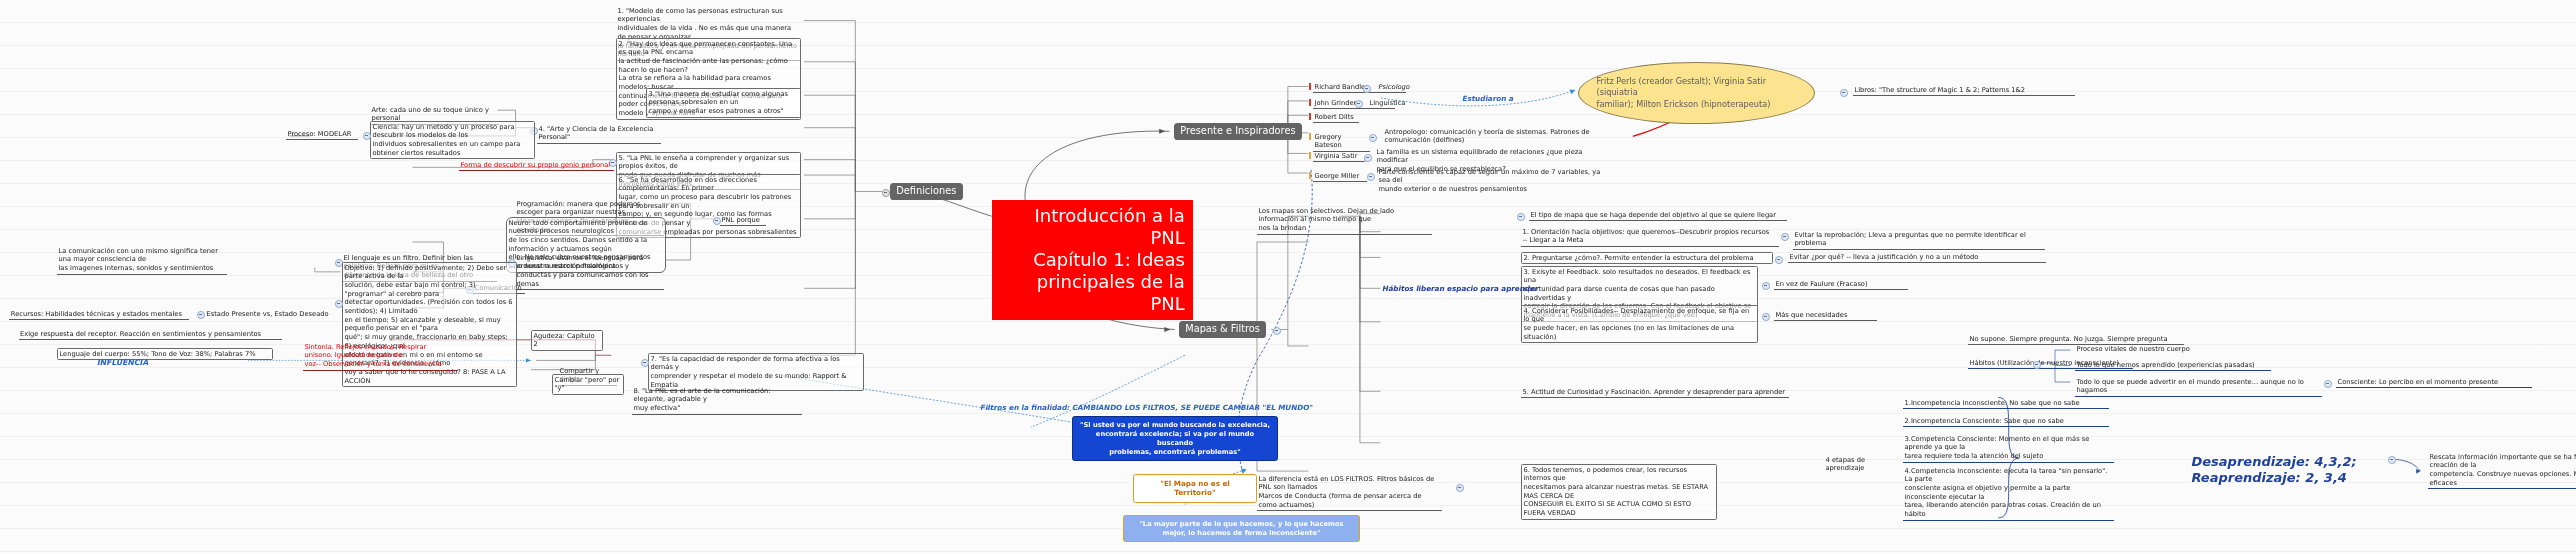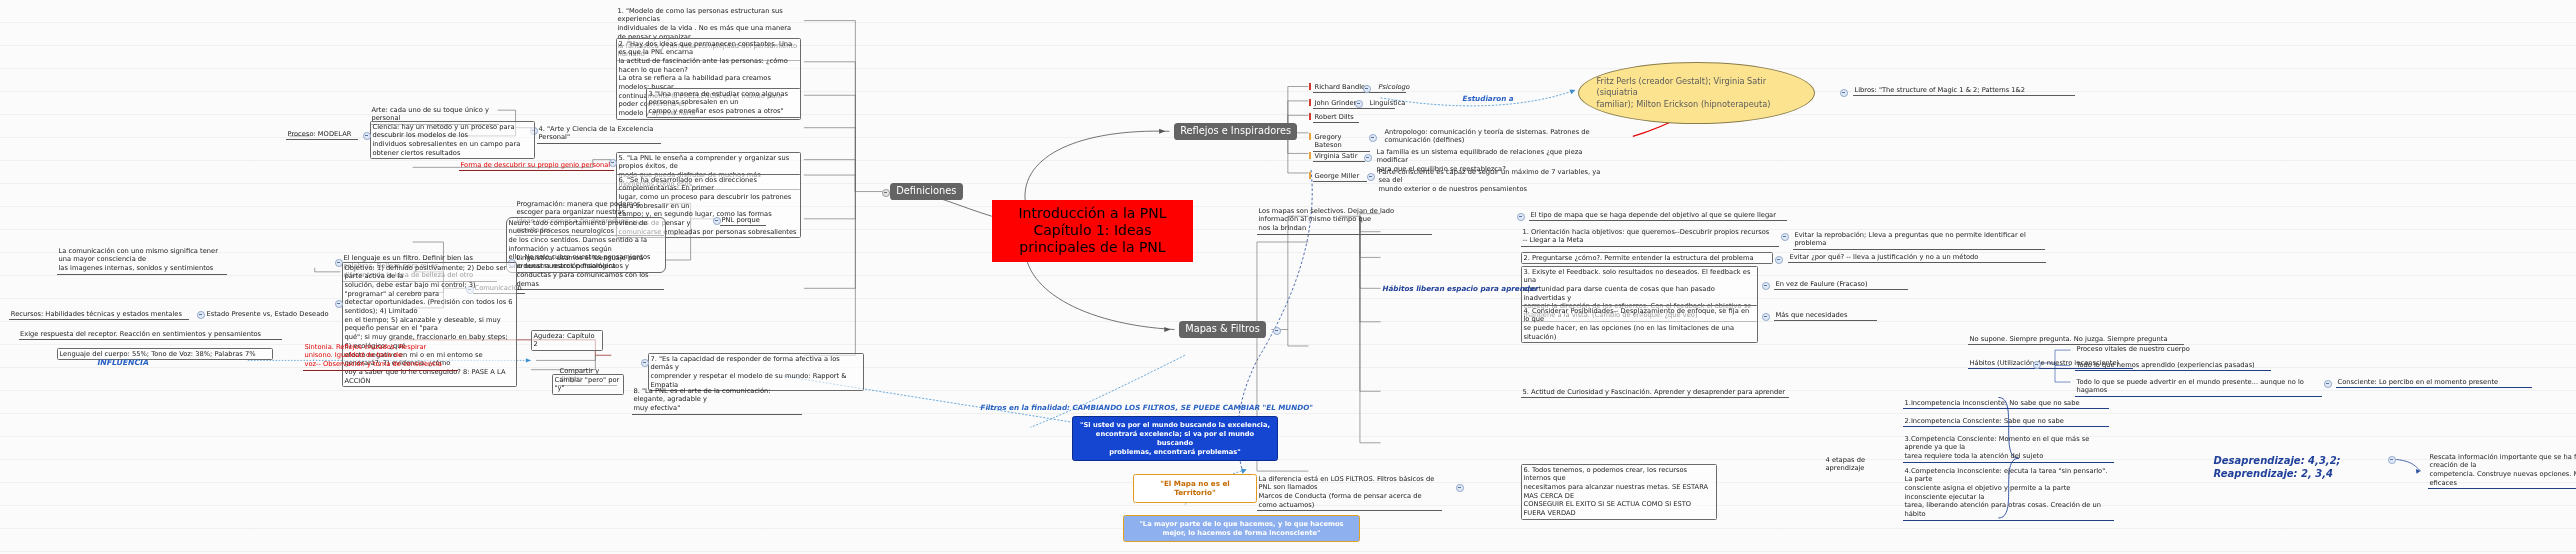--- a/index.html
+++ b/index.html
@@ -25,21 +25,21 @@
   .topic.boxed{border:0.6px solid #6a6a6a;border-radius:1.5px;background:rgba(255,255,255,.55);}
   .topic.blueline{border-bottom:0.7px solid #1f3f86;color:#1b1b1b;}
   .topic.noline{border-bottom:none;}
   .big{font-size:7.7px;}
   .red-bold{color:#e30000;font-weight:normal;}
   .blue-ital{color:#2a62c4;font-style:italic;font-weight:bold;border-bottom:none;}
   .dkblue-ital{color:#20409a;font-style:italic;font-weight:bold;border-bottom:none;}
 
   
   .root{
-    background:#ff0000;color:#000000;font-size:14px;text-align:center;
+    background:#ff0000;color:#ffffff;font-size:18px;text-align:right;
     padding:5.2px 8.2px;white-space:pre-line;line-height:1.22;
   }
   
   .capsule{
     background:#646464;color:#fff;font-size:9.8px;border-radius:3.6px;
     padding:2.1px 6.2px 2.6px 6.2px;white-space:nowrap;
   }
   
   .ellipse{
     background:#fbe38f;border:0.7px solid #8a7d4a;border-radius:50%;
@@ -163,21 +163,21 @@
     <path d="M2440,915 L2540,915" stroke="#6a6a6a" fill="none" stroke-width="1.2"></path>
   </svg>
 
   <div class="node root" style="left:992px;top:200px;width:201px;">Introducción a la PNL
 Capítulo 1: Ideas
 principales  de la PNL</div>
 
   <div class="node capsule" style="left:890px;top:183px;">Definiciones</div>
   <div class="handle grey" style="left:882px;top:189px;"></div>
 
-  <div class="node capsule" style="left:1174px;top:123px;">Reflejos e Inspiradores</div>
+  <div class="node capsule" style="left:1174px;top:123px;">Presente e Inspiradores</div>
 
   <div class="node capsule" style="left:1179px;top:321px;">Mapas &amp; Filtros</div>
   <div class="handle" style="left:1273px;top:327px;"></div>
 
   <div class="node topic" style="left:616px;top:6.2px;width:185px;">1.  "Modelo de como las personas estructuran  sus experiencias
 individuales de la vida . No es más que una manera de pensar y organizar
 la fantastica y hermosa complejidad del pensamiento humano"</div>
 
   <div class="node topic boxed" style="left:616px;top:38px;width:185px;">2. "Hay dos ideas que permanecen constantes. Una es que la PNL encarna
 la actitud de fascinación ante las personas: ¿cómo hacen lo que hacen?
@@ -345,21 +345,21 @@
   <div class="node topic blueline" style="left:1903px;top:398px;width:206px;">1.Incompetencia Inconsciente: No sabe que no sabe</div>
   <div class="node topic blueline" style="left:1903px;top:416px;width:206px;">2.Incompetencia Consciente: Sabe que no sabe</div>
   <div class="node topic blueline" style="left:1903px;top:434px;width:211px;">3.Competencia Consciente: Momento en el que más se aprende ya que la
 tarea requiere toda la atención del sujeto</div>
   <div class="node topic blueline" style="left:1903px;top:466px;width:211px;">4.Competencia Inconsciente: ejecuta la tarea "sin pensarlo". La parte
 consciente asigna el objetivo y permite a la parte inconsciente ejecutar la
 tarea, liberando atención para otras cosas. Creación de un hábito</div>
 
   <div class="node topic noline" style="left:1824px;top:455px;width:77px;">4 etapas de aprendizaje</div>
 
-  <div class="node topic dkblue-ital" style="left:2190px;top:453px;width:206px;font-size:10px;margin-left:22px;">Desaprendizaje: 4,3,2; Reaprendizaje: 2, 3,4</div>
+  <div class="node topic dkblue-ital" style="left:2190px;top:453px;width:206px;font-size:13px;">Desaprendizaje: 4,3,2; Reaprendizaje: 2, 3,4</div>
   <div class="handle" style="left:2388px;top:456px;"></div>
 
   <div class="node topic blueline" style="left:2428px;top:452px;width:216px;">Rescata información importante que se ha filtrado en la creación de la
 competencia. Construye nuevas opciones. Modelos más eficaces</div>
 
   <div class="node topic boxed" style="left:1521px;top:464px;width:196px;">6. Todos tenemos, o podemos crear, los recursos internos que
 necesitamos para alcanzar nuestras metas. SE ESTARA MAS CERCA DE
 CONSEGUIR EL EXITO SI SE ACTUA COMO SI ESTO FUERA VERDAD</div>
 
   <div class="node topic" style="left:1257px;top:474px;width:185px;">La diferencia está en LOS FILTROS. Filtros básicos de PNL son llamados

